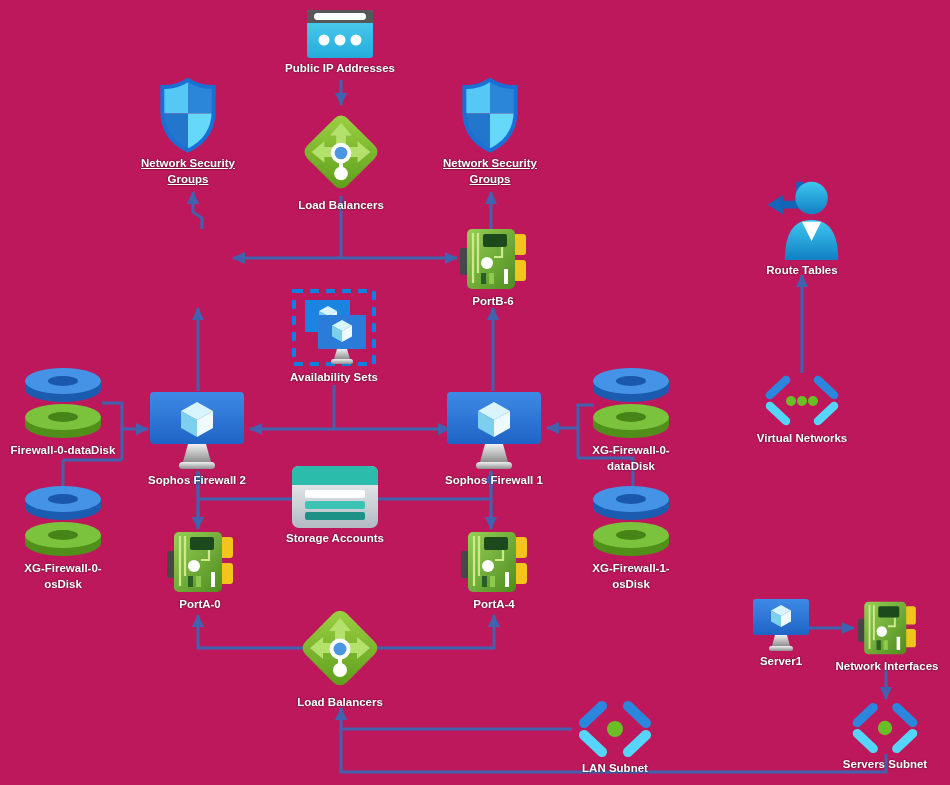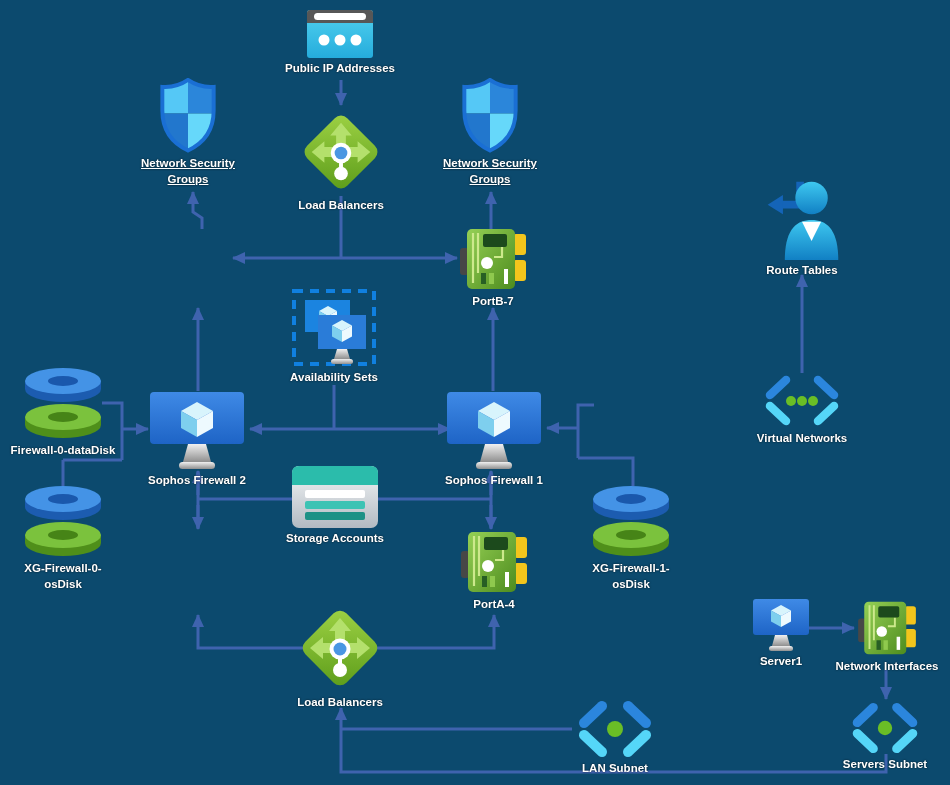--- a/index.html
+++ b/index.html
@@ -1,16 +1,16 @@
 <!DOCTYPE html>
 <html><head>
 <meta charset="utf-8">
 <style>
   html,body{margin:0;padding:0;background:#000;}
-  #canvas{position:relative;width:950px;height:785px;background:#0c4a6e;overflow:hidden;
+  #canvas{position:relative;width:950px;height:785px;background:#be185d;overflow:hidden;
           font-family:"Liberation Sans",sans-serif;}
   #wires{position:absolute;left:0;top:0;width:950px;height:785px;}
   .conn{stroke:#3f63ae;stroke-width:3;fill:none;}
   .node{position:absolute;display:flex;flex-direction:column;align-items:center;gap:3px;}
   .lbl{font-weight:bold;font-size:11.5px;line-height:1.35;color:#fff;text-align:center;
        text-shadow:0 0 2px rgba(0,0,0,.8);}
   .w102{max-width:102px;text-decoration:underline;} .w92{max-width:92px;} .w134{max-width:134px;}
   svg{display:block;}
 </style>
 </head>
@@ -161,21 +161,21 @@
       <rect x="53" y="7" width="13" height="21" rx="3" fill="#f3c51c"></rect>
       <rect x="53" y="33" width="13" height="21" rx="3" fill="#f3c51c"></rect>
       <rect x="7" y="2" width="48" height="60" rx="5" fill="url(#gCard)"></rect>
       <path d="M13,6 V56 M18,6 V46 M42,20 V30 H34" stroke="#cde98c" stroke-width="2.2" fill="none"></path>
       <rect x="23" y="7" width="24" height="13" rx="2" fill="#1c4a1c"></rect>
       <circle cx="27" cy="36" r="6" fill="#fff"></circle>
       <rect x="21" y="46" width="5" height="11" fill="#275f24"></rect>
       <rect x="29" y="46" width="5" height="11" fill="#8fc94e"></rect>
       <rect x="44" y="42" width="4" height="15" fill="#fff"></rect>
     </svg>
-    <div class="lbl">PortB-7</div>
+    <div class="lbl">PortB-6</div>
   </div>
 
   <div class="node" style="left:264px;top:289px;width:140px">
     <svg width="84" height="78" viewBox="0 0 84 78">
       <rect x="2" y="2" width="80" height="73" fill="none" stroke="#1080e0" stroke-width="4" stroke-dasharray="9 7"></rect>
       <rect x="13" y="11" width="45" height="32" fill="#1b84e0"></rect>
       <g>
         <polygon points="36,17 45,22 36,27 27,22" fill="#d8f4fc"></polygon>
         <polygon points="27,22 36,27 36,37 27,32" fill="#7ecfee"></polygon>
         <polygon points="45,22 36,27 36,37 45,32" fill="#eefafe"></polygon>
@@ -237,20 +237,33 @@
       <ellipse cx="39" cy="13" rx="38" ry="13" fill="#4493e6"></ellipse>
       <ellipse cx="39" cy="13" rx="15" ry="5" fill="#1a58ac"></ellipse>
       <rect x="1" y="49" width="76" height="8" fill="#4f8f1a"></rect>
       <ellipse cx="39" cy="57" rx="38" ry="13" fill="#4f8f1a"></ellipse>
       <ellipse cx="39" cy="49" rx="38" ry="13" fill="#7bc23d"></ellipse>
       <ellipse cx="39" cy="49" rx="15" ry="5" fill="#468417"></ellipse>
     </svg>
     <div class="lbl w92">XG-Firewall-0-osDisk</div>
   </div>
 
+  <div class="node" style="left:566px;top:368px;width:130px">
+    <svg width="78" height="72" viewBox="0 0 78 72">
+      <rect x="1" y="13" width="76" height="8" fill="#1c5cb0"></rect>
+      <ellipse cx="39" cy="21" rx="38" ry="13" fill="#1c5cb0"></ellipse>
+      <ellipse cx="39" cy="13" rx="38" ry="13" fill="#4493e6"></ellipse>
+      <ellipse cx="39" cy="13" rx="15" ry="5" fill="#1a58ac"></ellipse>
+      <rect x="1" y="49" width="76" height="8" fill="#4f8f1a"></rect>
+      <ellipse cx="39" cy="57" rx="38" ry="13" fill="#4f8f1a"></ellipse>
+      <ellipse cx="39" cy="49" rx="38" ry="13" fill="#7bc23d"></ellipse>
+      <ellipse cx="39" cy="49" rx="15" ry="5" fill="#468417"></ellipse>
+    </svg>
+    <div class="lbl w92">XG-Firewall-0-dataDisk</div>
+  </div>
 
   <div class="node" style="left:566px;top:486px;width:130px">
     <svg width="78" height="72" viewBox="0 0 78 72">
       <rect x="1" y="13" width="76" height="8" fill="#1c5cb0"></rect>
       <ellipse cx="39" cy="21" rx="38" ry="13" fill="#1c5cb0"></ellipse>
       <ellipse cx="39" cy="13" rx="38" ry="13" fill="#4493e6"></ellipse>
       <ellipse cx="39" cy="13" rx="15" ry="5" fill="#1a58ac"></ellipse>
       <rect x="1" y="49" width="76" height="8" fill="#4f8f1a"></rect>
       <ellipse cx="39" cy="57" rx="38" ry="13" fill="#4f8f1a"></ellipse>
       <ellipse cx="39" cy="49" rx="38" ry="13" fill="#7bc23d"></ellipse>
@@ -263,20 +276,35 @@
     <svg width="86" height="64" viewBox="0 0 86 64">
       <rect x="0" y="2" width="86" height="62" rx="7" fill="url(#gStorageBody)"></rect>
       <path d="M0,9 Q0,2 7,2 L79,2 Q86,2 86,9 L86,21 L0,21 Z" fill="#2bbcab"></path>
       <rect x="13" y="26" width="60" height="8" rx="2" fill="#ffffff"></rect>
       <rect x="13" y="37" width="60" height="8" rx="2" fill="#3cc3b4"></rect>
       <rect x="13" y="48" width="60" height="8" rx="2" fill="#1d9186"></rect>
     </svg>
     <div class="lbl">Storage Accounts</div>
   </div>
 
+  <div class="node" style="left:130px;top:530px;width:140px">
+    <svg width="66" height="64" viewBox="0 0 66 64">
+      <rect x="0" y="21" width="9" height="27" rx="3" fill="#474747"></rect>
+      <rect x="53" y="7" width="13" height="21" rx="3" fill="#f3c51c"></rect>
+      <rect x="53" y="33" width="13" height="21" rx="3" fill="#f3c51c"></rect>
+      <rect x="7" y="2" width="48" height="60" rx="5" fill="url(#gCard)"></rect>
+      <path d="M13,6 V56 M18,6 V46 M42,20 V30 H34" stroke="#cde98c" stroke-width="2.2" fill="none"></path>
+      <rect x="23" y="7" width="24" height="13" rx="2" fill="#1c4a1c"></rect>
+      <circle cx="27" cy="36" r="6" fill="#fff"></circle>
+      <rect x="21" y="46" width="5" height="11" fill="#275f24"></rect>
+      <rect x="29" y="46" width="5" height="11" fill="#8fc94e"></rect>
+      <rect x="44" y="42" width="4" height="15" fill="#fff"></rect>
+    </svg>
+    <div class="lbl">PortA-0</div>
+  </div>
 
   <div class="node" style="left:424px;top:530px;width:140px">
     <svg width="66" height="64" viewBox="0 0 66 64">
       <rect x="0" y="21" width="9" height="27" rx="3" fill="#474747"></rect>
       <rect x="53" y="7" width="13" height="21" rx="3" fill="#f3c51c"></rect>
       <rect x="53" y="33" width="13" height="21" rx="3" fill="#f3c51c"></rect>
       <rect x="7" y="2" width="48" height="60" rx="5" fill="url(#gCard)"></rect>
       <path d="M13,6 V56 M18,6 V46 M42,20 V30 H34" stroke="#cde98c" stroke-width="2.2" fill="none"></path>
       <rect x="23" y="7" width="24" height="13" rx="2" fill="#1c4a1c"></rect>
       <circle cx="27" cy="36" r="6" fill="#fff"></circle>

